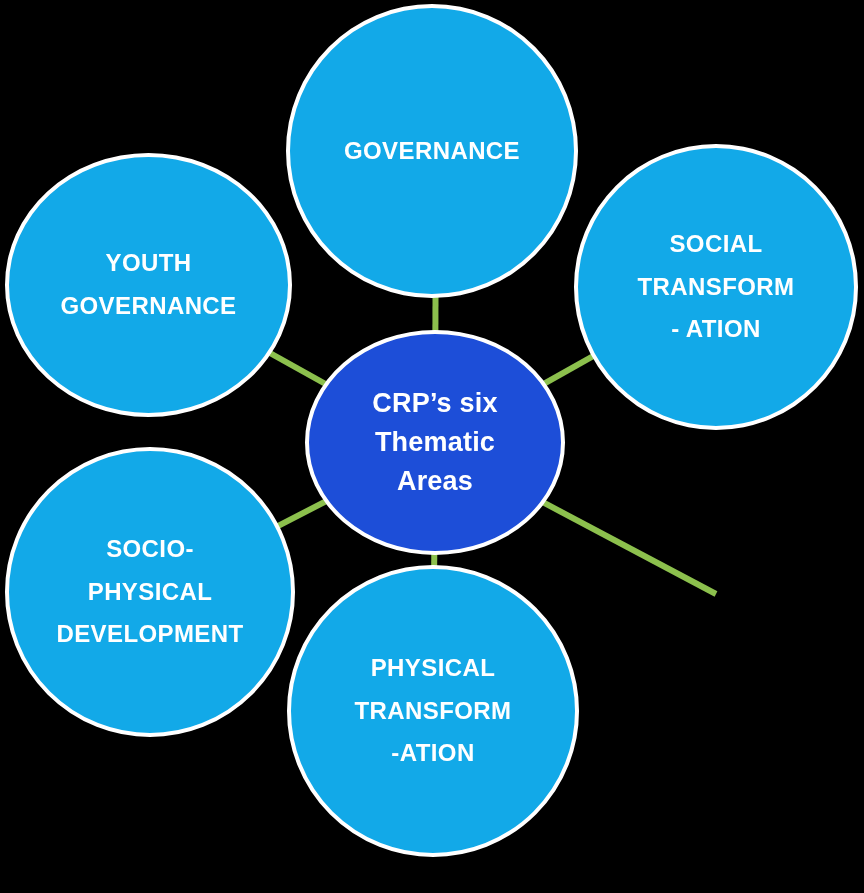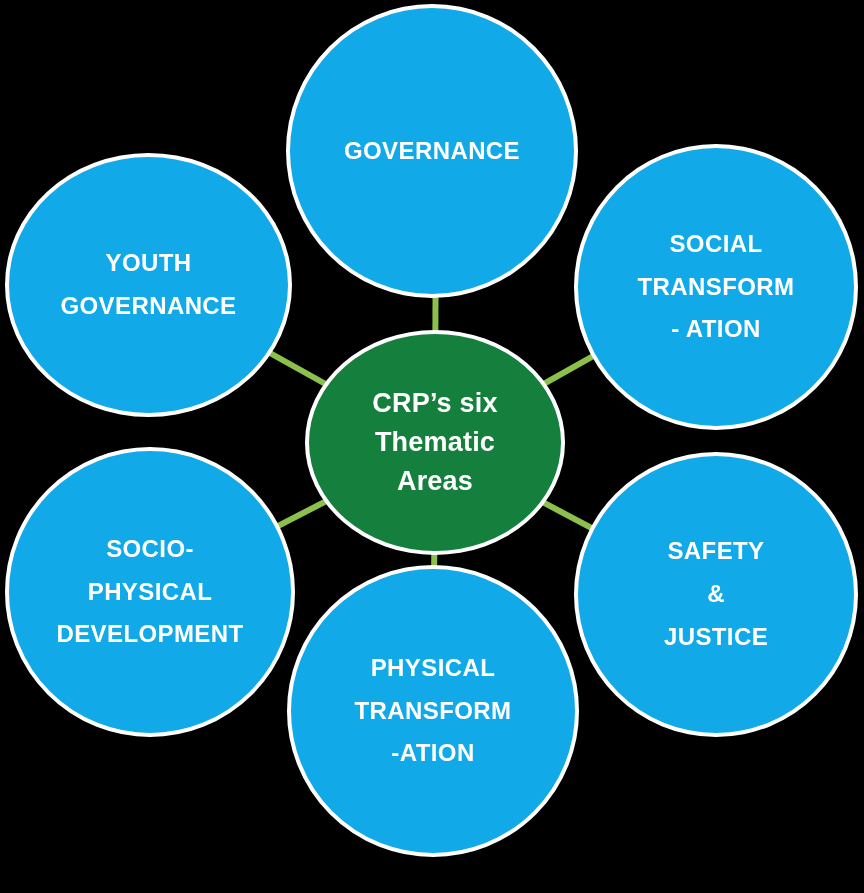--- a/index.html
+++ b/index.html
@@ -47,21 +47,21 @@
   .node-safety     { left: 574px; top: 452px; width: 284px; height: 285px; }
   .node-physical   { left: 287px; top: 565px; width: 292px; height: 292px; }
   .node-socio      { left: 5px;   top: 447px; width: 290px; height: 290px; }
   .node-youth      { left: 5px;   top: 153px; width: 287px; height: 264px; }
   .center-node {
     position: absolute;
     left: 305px; top: 330px;
     width: 260px; height: 225px;
     box-sizing: border-box;
     border-radius: 50%;
-    background: #15803d;
+    background: #1d4ed8;
     border: 4px solid #FFFFFF;
     z-index: 2;
     display: flex;
     align-items: center;
     justify-content: center;
   }
   .center-label {
     display: block;
     text-align: center;
     white-space: pre-line;
@@ -89,25 +89,20 @@
   <div class="node node-governance">
     <span class="node-label">GOVERNANCE</span>
   </div>
 
   <div class="node node-social">
     <span class="node-label">SOCIAL
 TRANSFORM
 - ATION</span>
   </div>
 
-  <div class="node node-safety">
-    <span class="node-label">SAFETY
-&amp;
-JUSTICE</span>
-  </div>
 
   <div class="node node-physical">
     <span class="node-label">PHYSICAL
 TRANSFORM
 -ATION</span>
   </div>
 
   <div class="node node-socio">
     <span class="node-label">SOCIO-
 PHYSICAL

